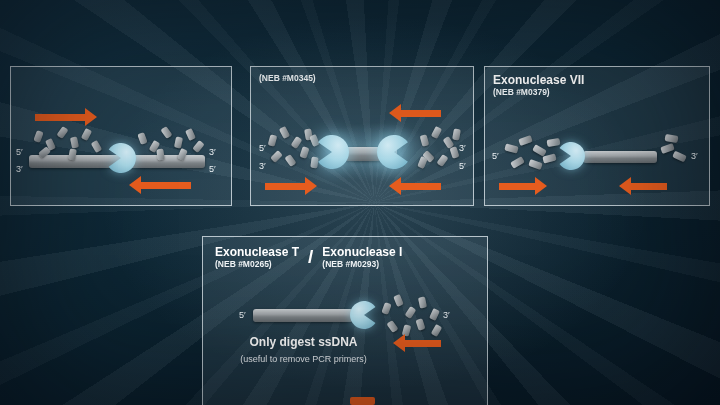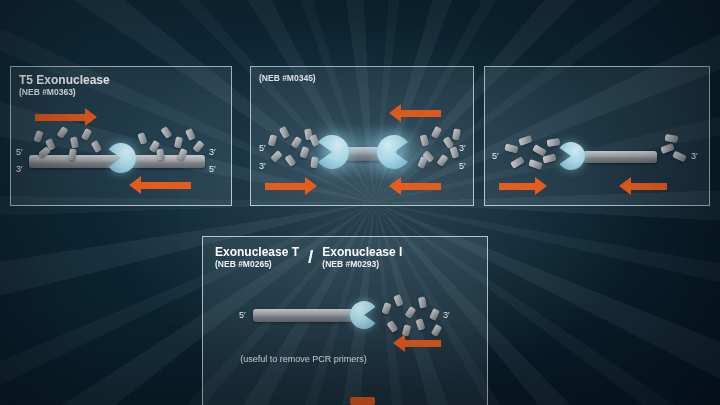--- a/index.html
+++ b/index.html
@@ -80,24 +80,20 @@
         <stop offset="100%" stop-color="#7db8cd"></stop>
       </radialGradient>
     </defs>
   </svg>
 
   <div class="rays"></div>
 
 
 
   <section class="panel" style="left:10px;top:66px;width:222px;height:140px">
-    <div class="panel-head">
-      <div class="panel-title">T5 Exonuclease</div>
-      <div class="panel-catalog">(NEB #M0363)</div>
-    </div>
     <div class="arrow" style="left:24px;top:47px;width:50px"></div>
     <div class="dna-bar" style="left:18px;top:88px;width:176px;height:13px"></div>
     <div class="crumb-field" id="crumbs-t5">
         <span class="crumb" style="left: 24px; top: 64px; transform: rotate(20deg);"></span>
         <span class="crumb" style="left: 36px; top: 72px; transform: rotate(-25deg);"></span>
         <span class="crumb" style="left: 48px; top: 60px; transform: rotate(35deg);"></span>
         <span class="crumb" style="left: 60px; top: 70px; transform: rotate(-12deg);"></span>
         <span class="crumb" style="left: 72px; top: 62px; transform: rotate(28deg);"></span>
         <span class="crumb" style="left: 82px; top: 74px; transform: rotate(-30deg);"></span>
         <span class="crumb" style="left: 30px; top: 80px; transform: rotate(50deg);"></span>
@@ -155,20 +151,24 @@
     </svg>
     <span class="strand-label" style="left:8px;top:76px">5′</span>
     <span class="strand-label" style="left:8px;top:94px">3′</span>
     <span class="strand-label" style="left:208px;top:76px">3′</span>
     <span class="strand-label" style="left:208px;top:94px">5′</span>
     <div class="arrow" style="left:14px;top:116px;width:40px"></div>
     <div class="arrow left" style="left:150px;top:116px;width:40px"></div>
   </section>
 
   <section class="panel" style="left:484px;top:66px;width:226px;height:140px">
+    <div class="panel-head">
+      <div class="panel-title">Exonuclease VII</div>
+      <div class="panel-catalog">(NEB #M0379)</div>
+    </div>
     <div class="dna-bar" style="left:98px;top:84px;width:74px;height:12px"></div>
     <div class="crumb-field" id="crumbs-exo7">
         <span class="crumb oligo" style="left: 20px; top: 78px; transform: rotate(15deg);"></span>
         <span class="crumb oligo" style="left: 34px; top: 70px; transform: rotate(-20deg);"></span>
         <span class="crumb oligo" style="left: 48px; top: 80px; transform: rotate(30deg);"></span>
         <span class="crumb oligo" style="left: 62px; top: 72px; transform: rotate(-10deg);"></span>
         <span class="crumb oligo" style="left: 26px; top: 92px; transform: rotate(-30deg);"></span>
         <span class="crumb oligo" style="left: 44px; top: 94px; transform: rotate(20deg);"></span>
         <span class="crumb oligo" style="left: 58px; top: 88px; transform: rotate(-15deg);"></span>
         <span class="crumb oligo" style="left: 176px; top: 78px; transform: rotate(-20deg);"></span>
@@ -206,19 +206,20 @@
         <span class="crumb" style="left: 186px; top: 84px; transform: rotate(-35deg);"></span>
         <span class="crumb" style="left: 200px; top: 88px; transform: rotate(15deg);"></span>
         <span class="crumb" style="left: 214px; top: 82px; transform: rotate(-18deg);"></span>
         <span class="crumb" style="left: 230px; top: 88px; transform: rotate(30deg);"></span>
       </div>
     <svg class="enzyme" style="left:147px;top:64px" width="28" height="28" viewBox="0 0 40 40">
       <path d="M20 20 L36.4 8.5 A20 20 0 1 0 36.4 31.5 Z" fill="url(#enzGrad)"></path>
     </svg>
     <span class="strand-label" style="left:36px;top:73px">5′</span>
     <span class="strand-label" style="left:240px;top:73px">3′</span>
+    <div class="note-title" style="left:18px;top:98px;width:165px">Only digest ssDNA</div>
     <div class="note-sub" style="left:8px;top:117px;width:185px">(useful to remove PCR primers)</div>
     <div class="arrow left" style="left:202px;top:103px;width:36px"></div>
   </section>
 
   <div class="logo-mark"></div>
   <div class="vignette"></div>
 </div>
 
 </body></html>

